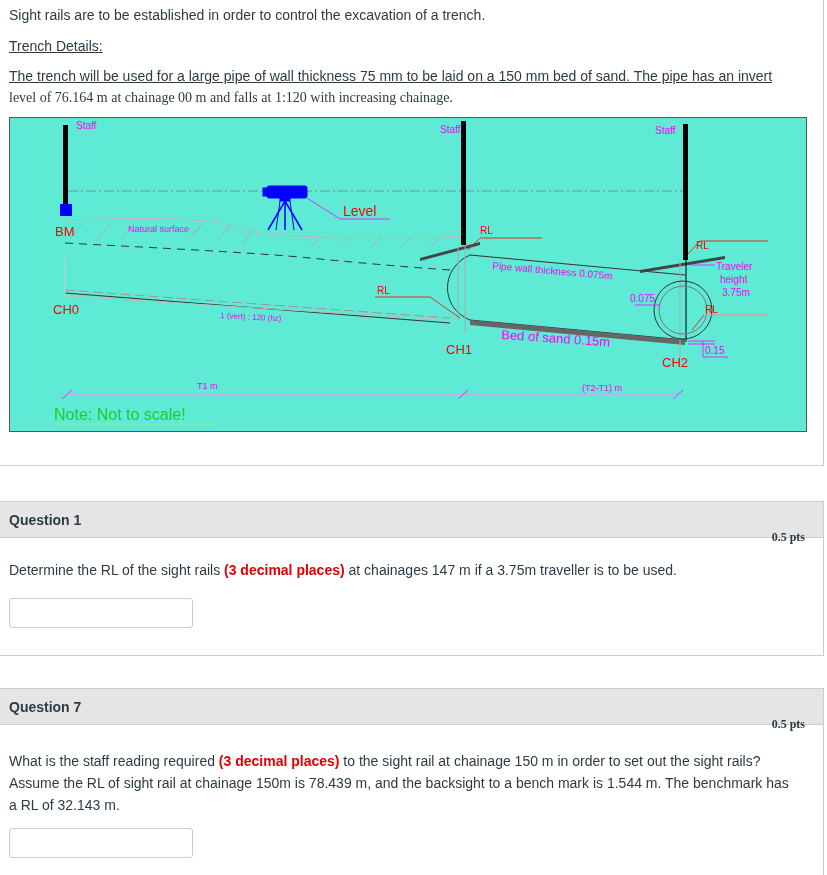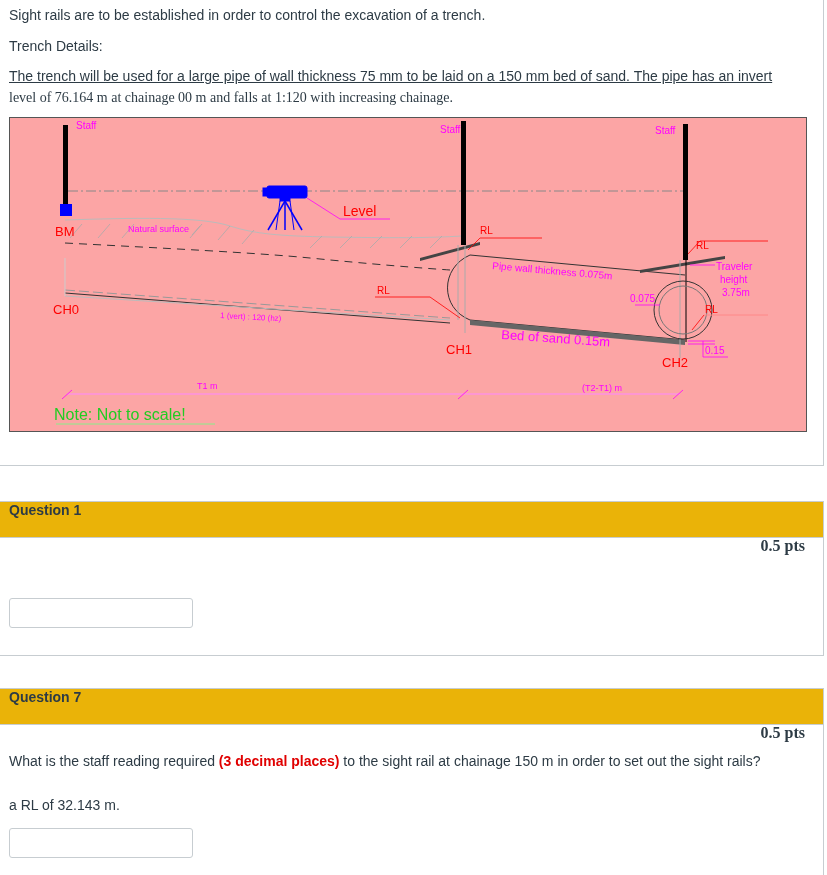--- a/index.html
+++ b/index.html
@@ -5,37 +5,37 @@
   html, body { margin: 0; padding: 0; background: #ffffff; }
   body {
     width: 827px; height: 875px; overflow: hidden; position: relative;
     font-family: "Liberation Sans", sans-serif; color: #2d3b45; font-size: 14px;
   }
   .q0 {
     position: absolute; left: -1px; top: -1px; width: 824px; height: 466px;
     border: 1px solid #c7cdd1; border-top: none; border-left: none;
   }
   .p { position: absolute; left: 9px; margin: 0; font-size: 14px; line-height: 22px; color: #2d3b45; }
-  .underline { }
+  .underline { text-decoration: underline; }
   .diagram {
     position: absolute; left: 9px; top: 117px; width: 796px; height: 313px;
-    border: 1px solid #555; background: #fca5a5;
+    border: 1px solid #555; background: #5eead4;
   }
   .diagram svg { position: absolute; left: 0; top: 0; }
   .qbox {
     position: absolute; left: -1px; width: 824px;
     border: 1px solid #c7cdd1; border-left: none; background: #fff;
   }
   .qhead {
-    height: 36px; background: #eab308; border-bottom: 1px solid #c7cdd1;
-    display: flex; align-items: flex-start; justify-content: space-between;
+    height: 36px; background: #e5e5e5; border-bottom: 1px solid #c7cdd1;
+    display: flex; align-items: center; justify-content: space-between;
     padding: 0 18px 0 10px; box-sizing: border-box;
   }
   .qtitle { font-weight: bold; font-size: 14px; color: #2d3b45; }
-  .qpts { font-family: "Liberation Serif", serif; font-weight: bold; font-size: 16px; color: #2d3b45; margin-top: 35px; }
+  .qpts { font-family: "Liberation Serif", serif; font-weight: bold; font-size: 12px; color: #2d3b45; margin-top: 35px; }
   .qtext { font-size: 14px; line-height: 22px; color: #2d3b45; margin: 0; position: absolute; left: 10px; right: 14px; }
   .hl { color: #e00000; font-weight: bold; }
   .answer {
     position: absolute; left: 10px; width: 184px; height: 30px; box-sizing: border-box;
     border: 1px solid #c7cdd1; border-radius: 3px; background: #fff;
     font-family: "Liberation Sans", sans-serif; font-size: 14px; padding: 4px 6px;
   }
   .lbl-m { fill: #ff00ff; font-family: "Liberation Sans", sans-serif; }
   .lbl-r { fill: #ff0000; font-family: "Liberation Sans", sans-serif; }
   .lbl-g { fill: #22cc22; font-family: "Liberation Sans", sans-serif; }
@@ -157,23 +157,24 @@
     <text class="lbl-m" x="572" y="273" font-size="9">(T2-T1) m</text>
     <text class="lbl-g" x="44" y="302" font-size="16">Note: Not to scale!</text>
   </svg>
 </div>
 
 <div class="qbox" style="top:501px; height:153px;">
   <div class="qhead">
     <span class="qtitle">Question 1</span>
     <span class="qpts">0.5 pts</span>
   </div>
+  <p class="qtext" style="top:57px;"><span>Determine the RL of the sight rails </span><span class="hl">(3 decimal places)</span><span> at chainages 147 m if a 3.75m traveller is to be used.</span></p>
   <input class="answer" style="top: 96px;" type="text" value="">
 </div>
 
 <div class="qbox" style="top:688px; height:200px;">
   <div class="qhead">
     <span class="qtitle">Question 7</span>
     <span class="qpts">0.5 pts</span>
   </div>
-  <p class="qtext" style="top:61px;"><span>What is the staff reading required </span><span class="hl">(3 decimal places)</span><span> to the sight rail at chainage 150 m in order to set out the sight rails?</span><br><br><span>a RL of 32.143 m.</span></p>
+  <p class="qtext" style="top:61px;"><span>What is the staff reading required </span><span class="hl">(3 decimal places)</span><span> to the sight rail at chainage 150 m in order to set out the sight rails?</span><br><span>Assume the RL of sight rail at chainage 150m is 78.439 m, and the backsight to a bench mark is 1.544 m. The benchmark has</span><br><span>a RL of 32.143 m.</span></p>
   <input class="answer" style="top: 139px;" type="text" value="">
 </div>
 
 </body></html>

